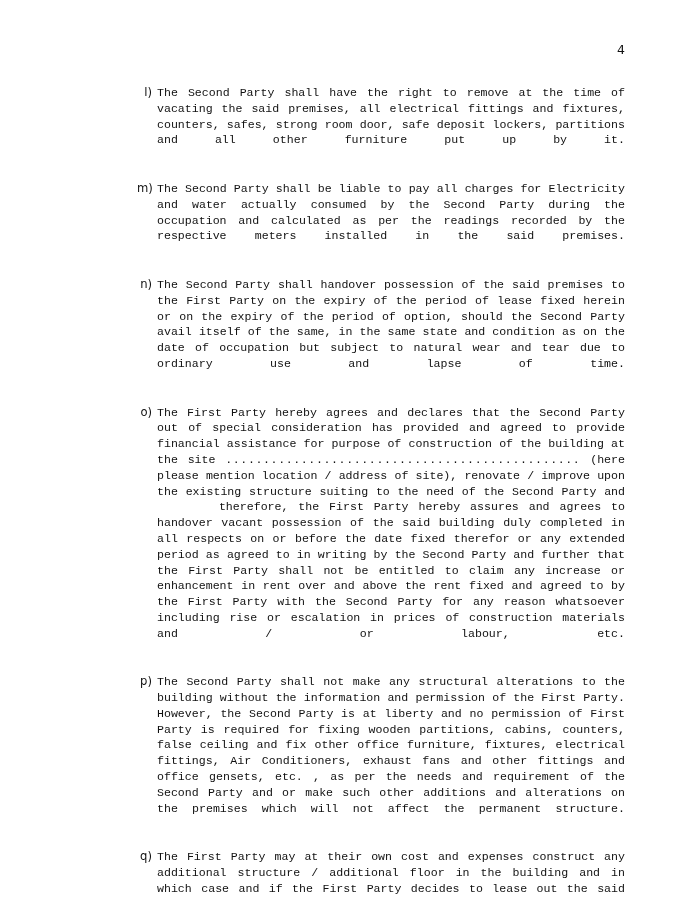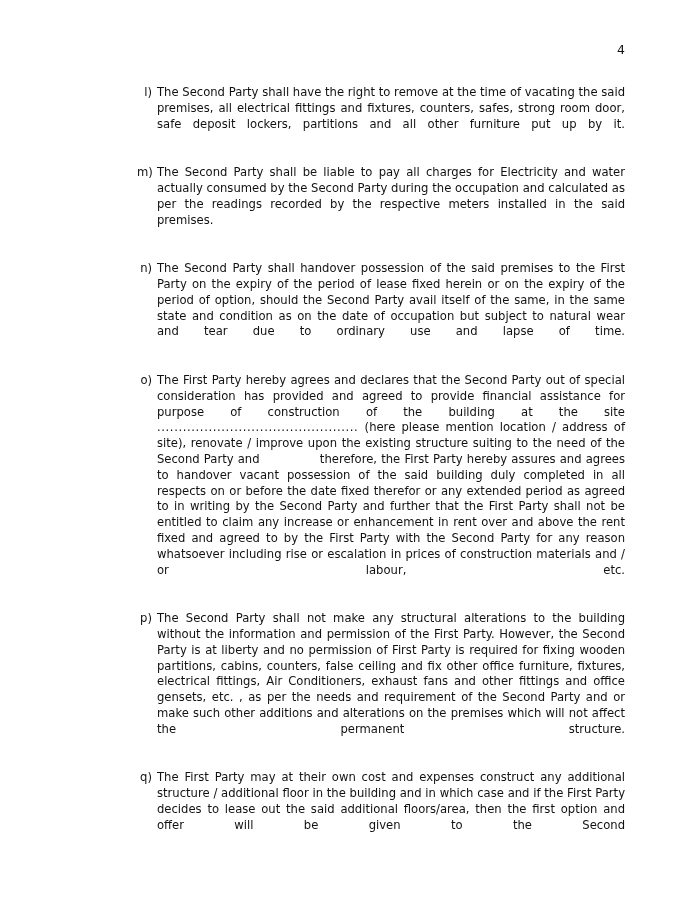--- a/index.html
+++ b/index.html
@@ -64,20 +64,21 @@
     top: 0;
     width: 15px;
     text-align: right;
     font-size: 11.6px;
     line-height: 15.8px;
     color: #111111;
   }
 
   .clause .clause-text {
     display: block;
+    font-family: Liberation Mono, monospace;
   }
 
   
   .clause .clause-text::after {
     content: "";
     display: inline-block;
     width: 100%;
   }
 
   .wide-gap {

